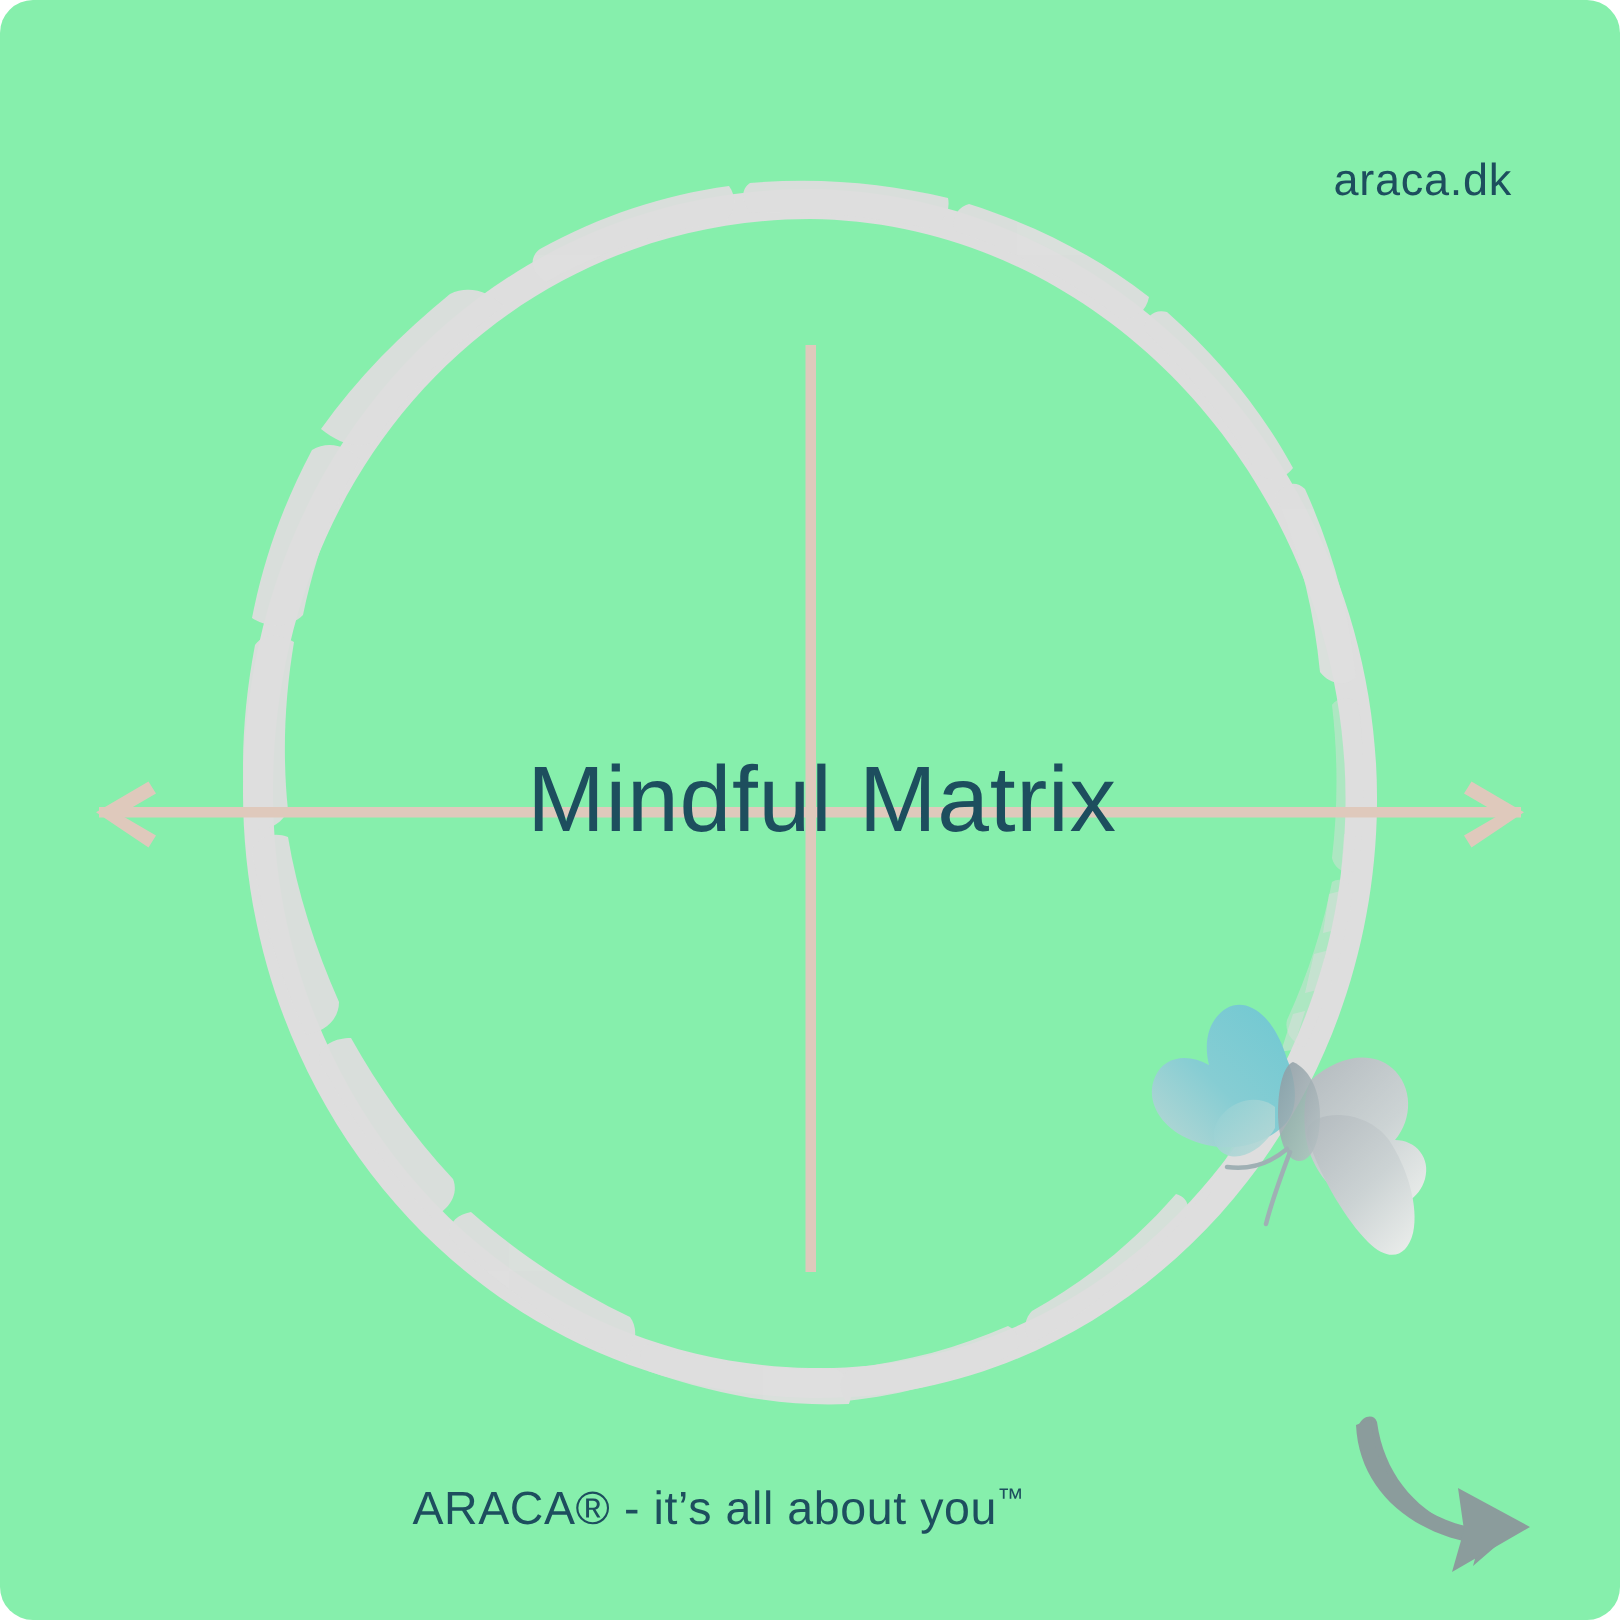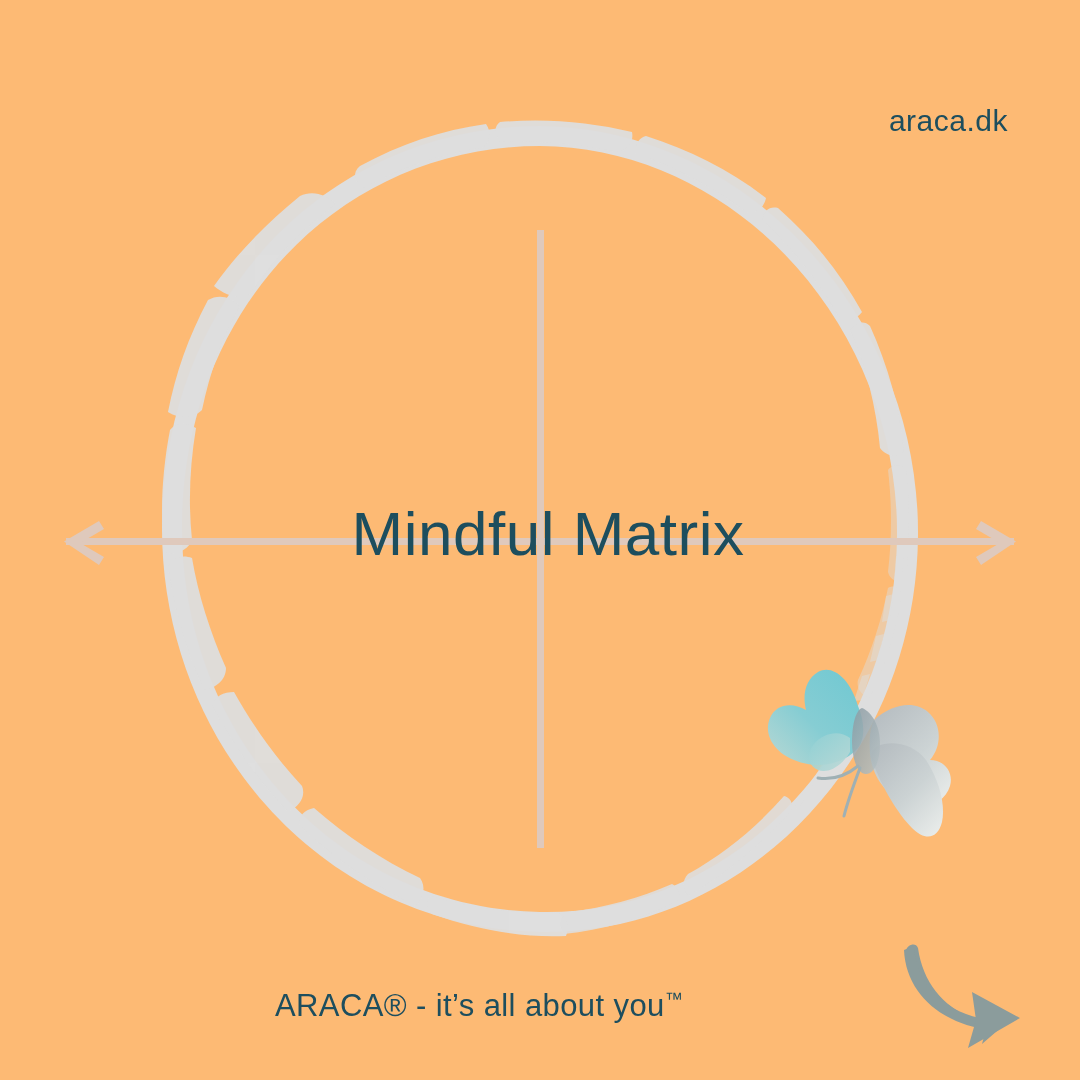--- a/index.html
+++ b/index.html
@@ -4,23 +4,24 @@
 <style>
   html, body {
     margin: 0;
     padding: 0;
     background: #ffffff;
   }
   #canvas {
     position: relative;
     width: 1080px;
     height: 1080px;
-    background: #fdba74;
+    background: #86efac;
     overflow: hidden;
     font-family: "Liberation Sans", sans-serif;
+    border-radius: 22px;
   }
 
   
   #brand-url {
     position: absolute;
     top: 104px;
     right: 72px;
     font-size: 30px;
     letter-spacing: 0.5px;
     color: #1d4e5e;

